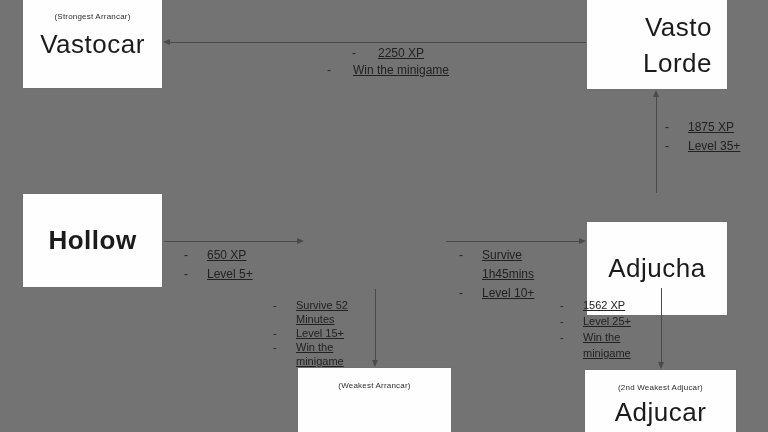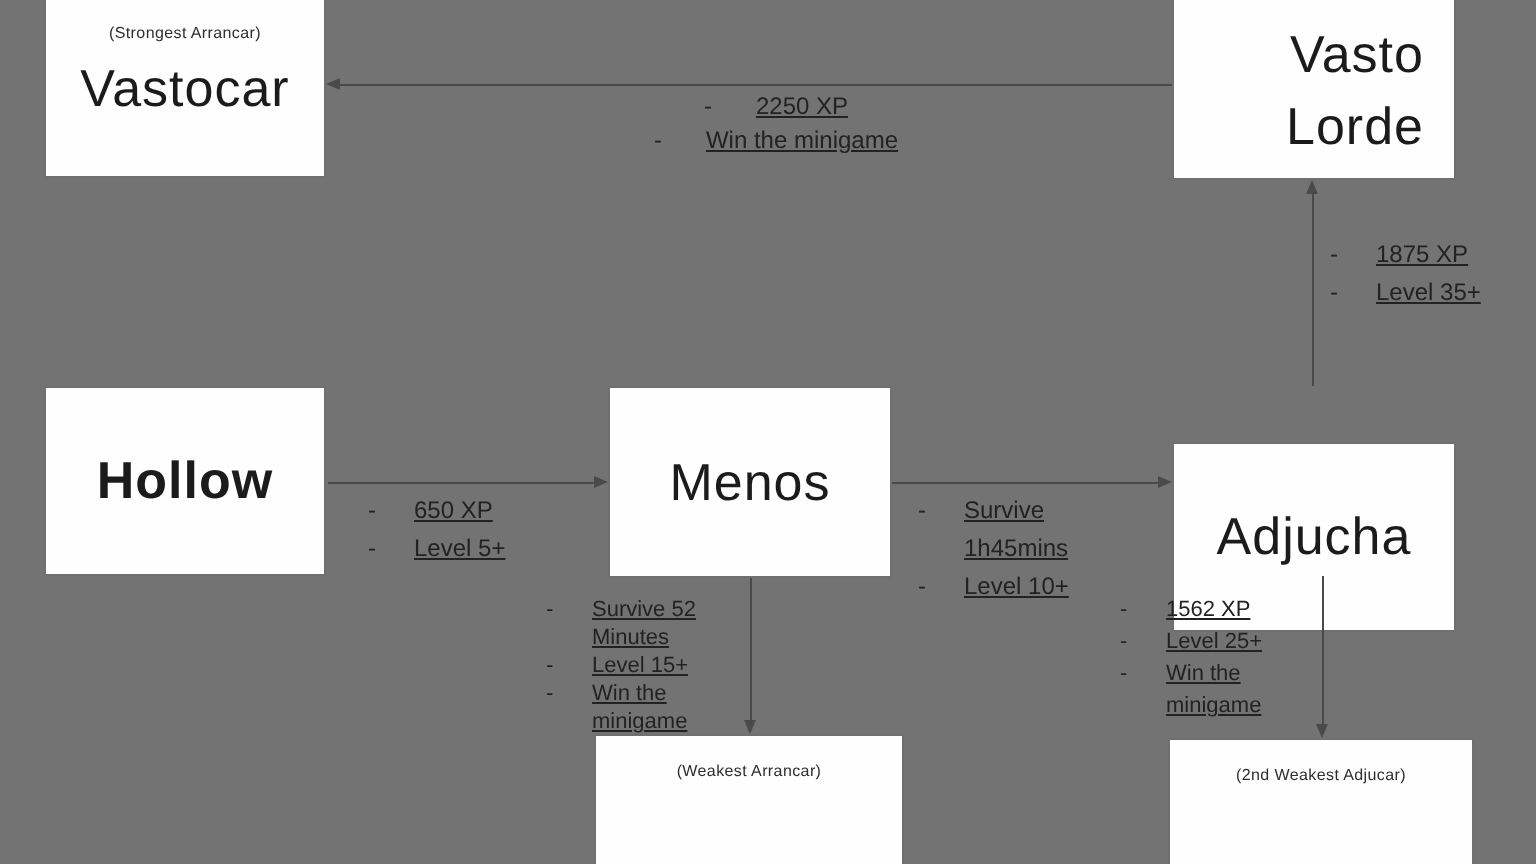--- a/index.html
+++ b/index.html
@@ -65,34 +65,32 @@
   </div>
 
   <div class="node" style="left:586px; top:-22px; width:142px; height:112px; padding-top:30px;">
     <div class="node-title two-line" style="width:110px;text-align:right;">Vasto Lorde</div>
   </div>
 
   <div class="node" style="left:22px; top:193px; width:141px; height:95px; justify-content:center;font-weight:bold;">
     <div class="node-title">Hollow</div>
   </div>
 
-  <div class="node" style="left:304px; top:193px; width:142px; height:96px; justify-content:center;">
-    <div class="node-title">Menos</div>
-  </div>
 
   <div class="node" style="left:586px; top:193px; width:142px; height:95px; justify-content:center;margin-top:28px;">
     <div class="node-title">Adjucha</div>
   </div>
 
   <div class="node" style="left:297px; top:367px; width:155px; height:72px; padding-top:12px;">
     <div class="node-subtitle">(Weakest Arrancar)</div>
   </div>
 
   <div class="node" style="left:584px; top:369px; width:153px; height:70px; padding-top:12px;">
     <div class="node-subtitle">(2nd Weakest Adjucar)</div>
+    <div class="node-title" style="margin-top:3px;">Adjucar</div>
   </div>
 
   <div class="edge-line h" style="left:170px; top:42px; width:416px;"></div>
   <div class="arrowhead left" style="left:163px; top:39px;"></div>
   <div class="edge-label lbl-centered" style="left:288px; top:45px; width:200px;">
     <div class="row">
       <span class="dash">-</span>
       <span class="req">2250 XP</span>
     </div>
     <div class="row">

